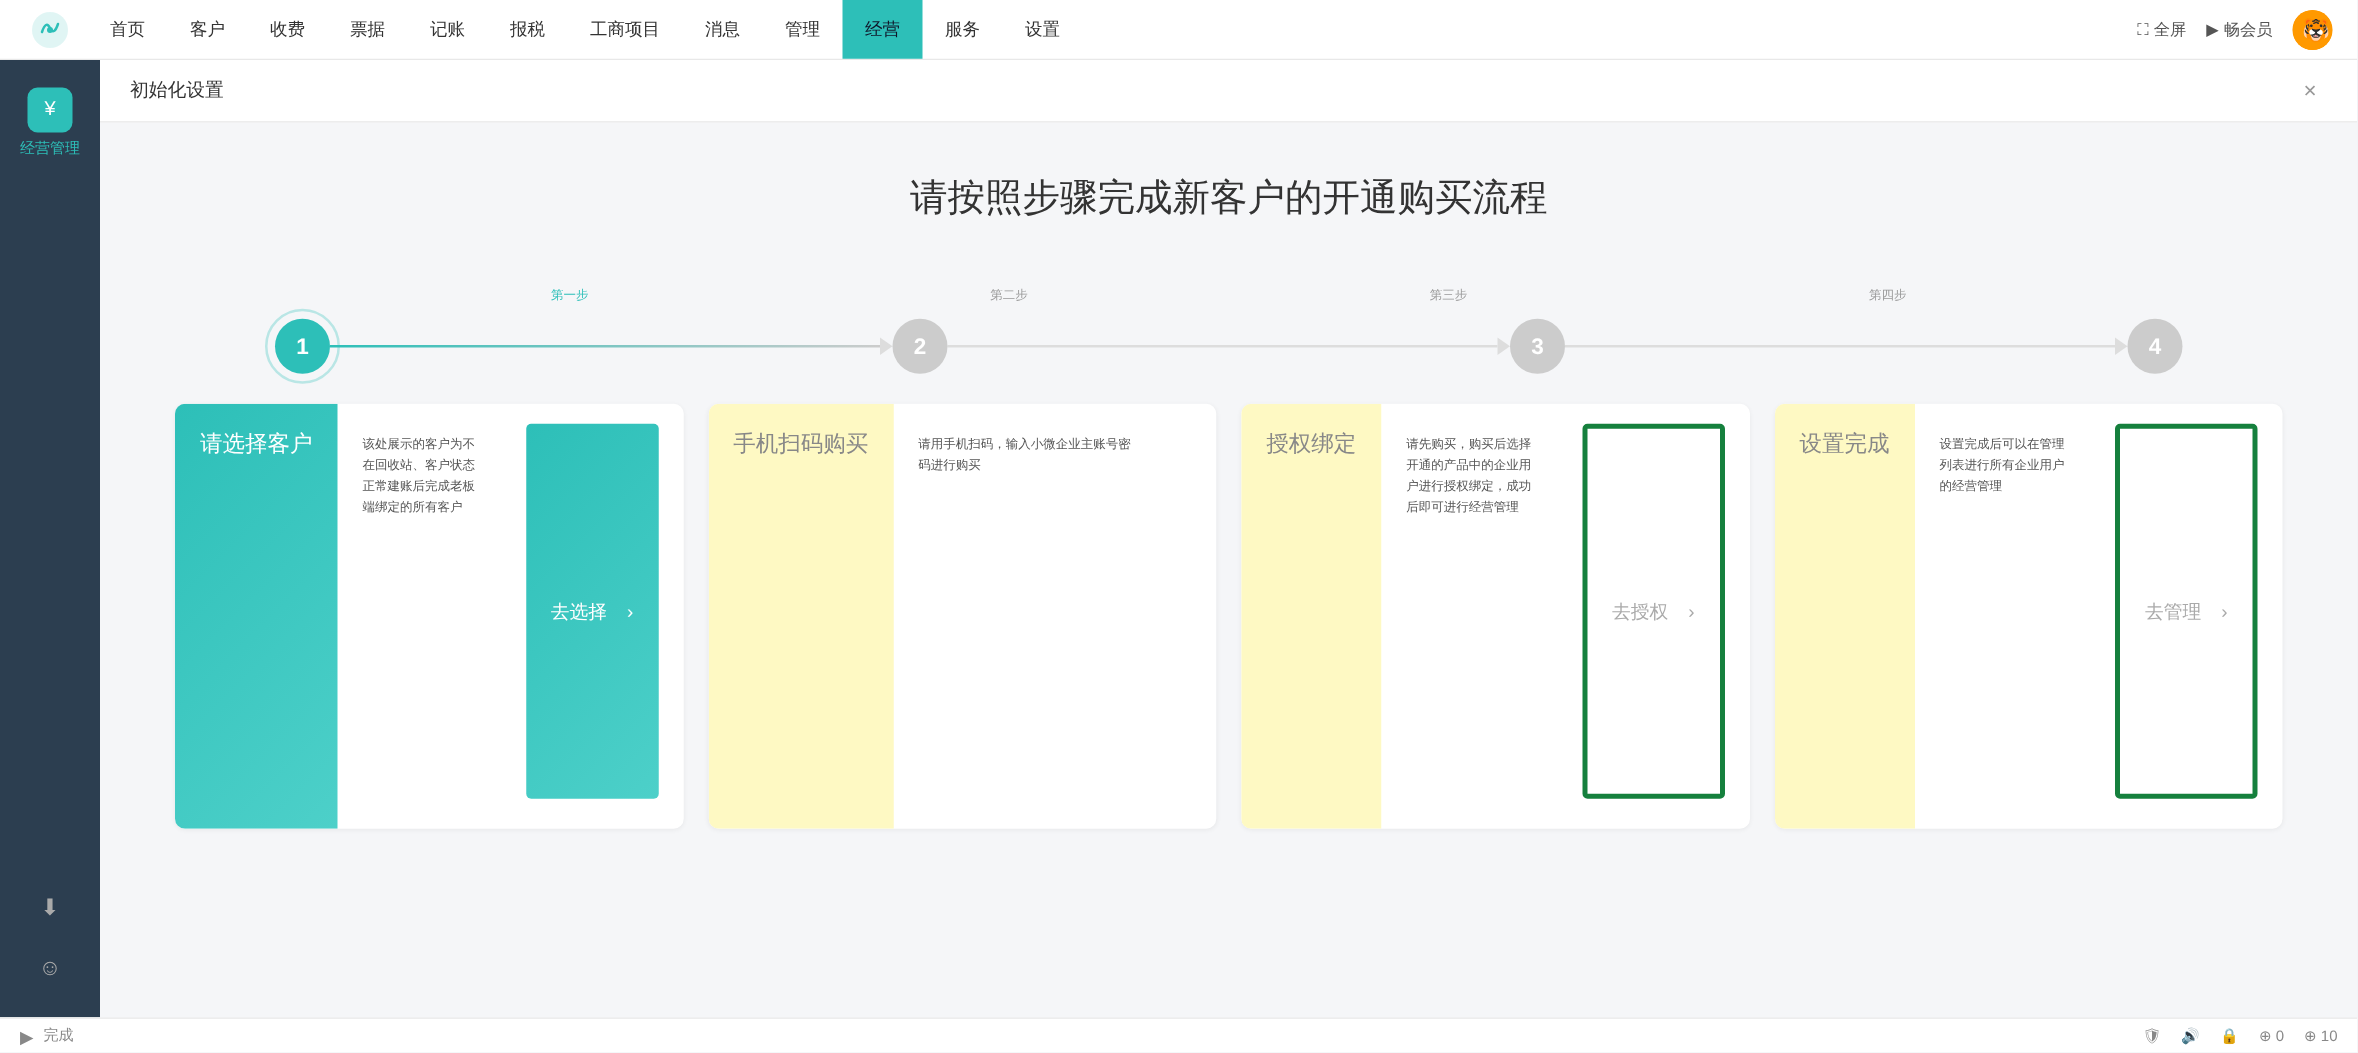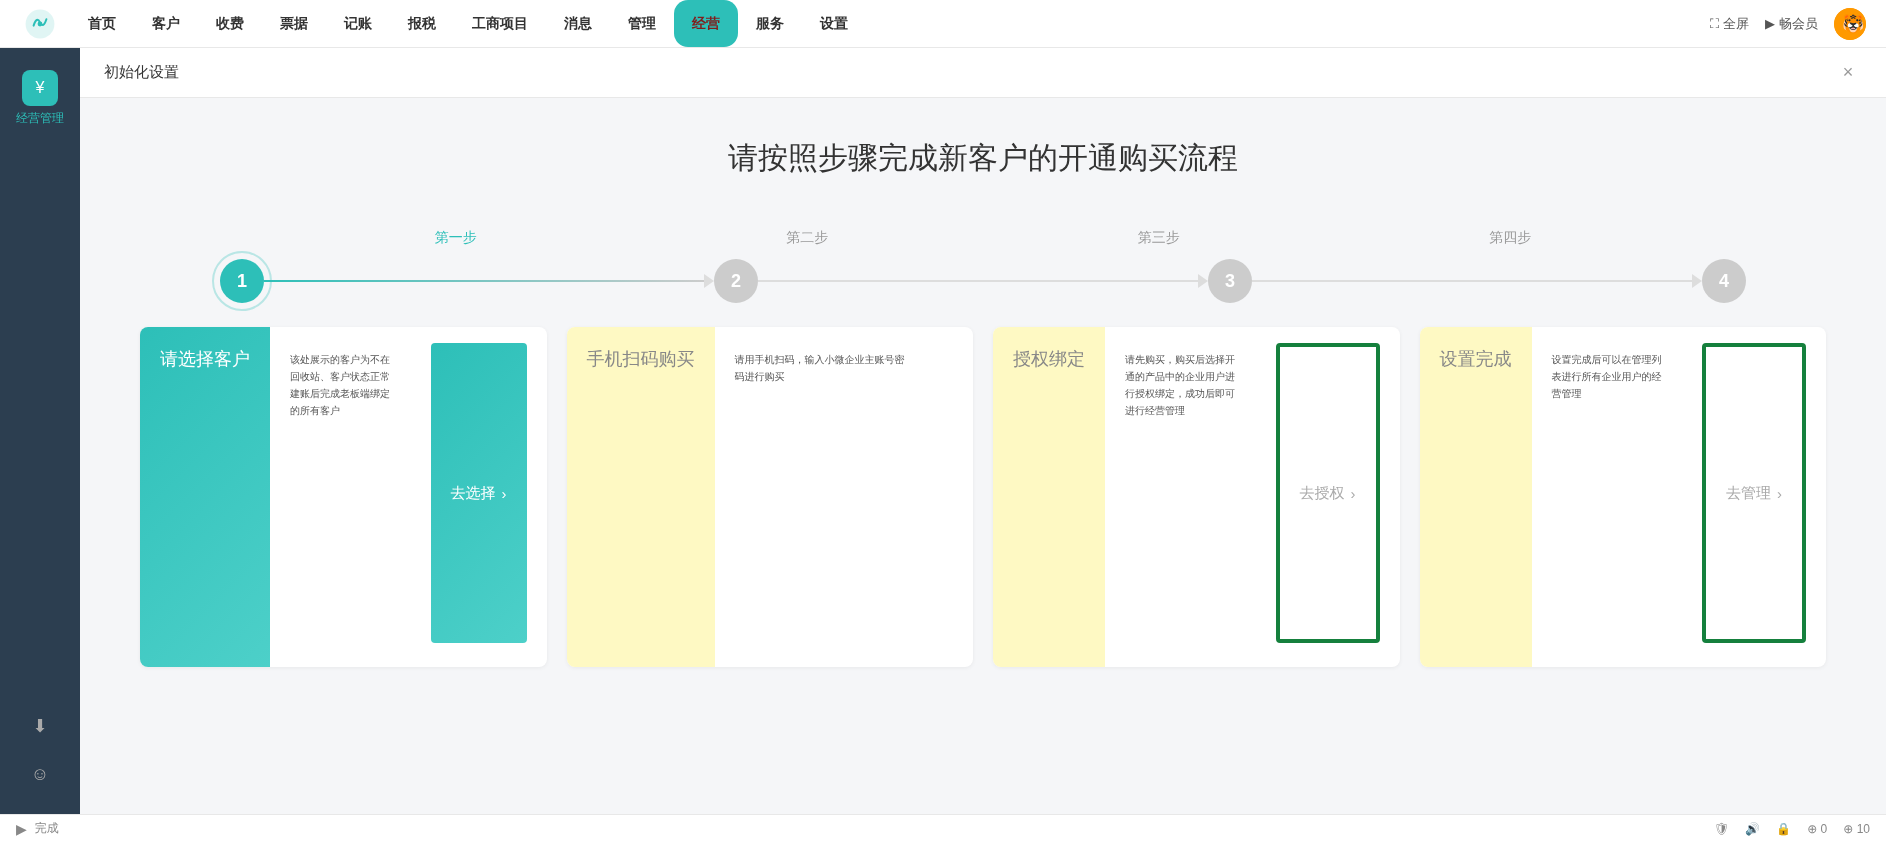--- a/index.html
+++ b/index.html
@@ -30,26 +30,24 @@
     }
     .nav-item {
       padding: 12px 18px;
       height: 100%;
       display: flex;
       align-items: center;
       font-size: 14px;
       color: #333;
       cursor: pointer;
       white-space: nowrap;
-      font-weight: bold;
     }
     .nav-item.active {
       background: #2dbfb8;
-      color: #7f1d1d;
-      border-radius: 14px;
+      color: #0f172a;
     }
     .nav-right {
       display: flex;
       align-items: center;
       gap: 16px;
       padding-right: 20px;
       font-size: 13px;
       color: #555;
     }
     .nav-right-item {
@@ -181,21 +179,21 @@
       margin-bottom: 50px;
     }
 
     .step-labels {
       display: flex;
       justify-content: space-between;
       margin-bottom: 12px;
       padding: 0 140px;
     }
     .step-label-item {
-      font-size: 14px;
+      font-size: 10px;
       color: #999;
       text-align: center;
       flex: 1;
     }
     .step-label-item.active { color: #2dbfb8; font-weight: 500; }
 
     .step-indicators {
       display: flex;
       align-items: center;
       justify-content: center;
@@ -299,21 +297,21 @@
       justify-content: center;
     }
 
     .action-btn {
       padding: 12px 20px;
       border-radius: 4px;
       font-size: 15px;
       cursor: pointer;
       display: flex;
       align-items: center;
-      gap: 6px;
+      gap: 16px;
       border: none;
     }
     .action-btn.primary {
       background: linear-gradient(135deg, #2dbfb8, #4dd0c9);
       color: #fff;
     }
     .action-btn.secondary {
       background: #fff;
       color: #aaa;
       border: 4px solid #15803d;

